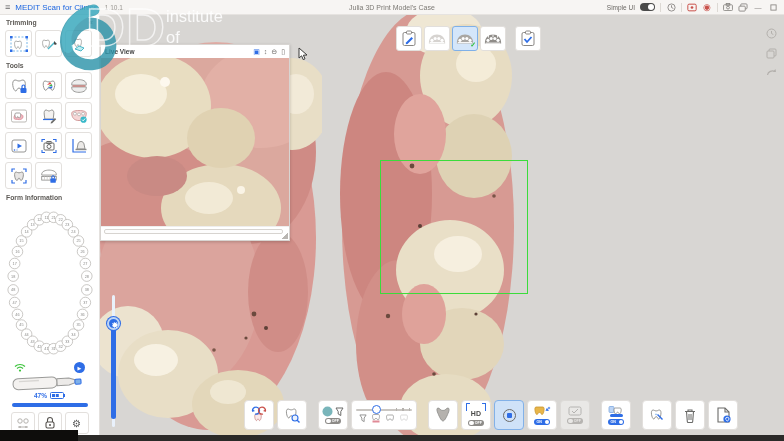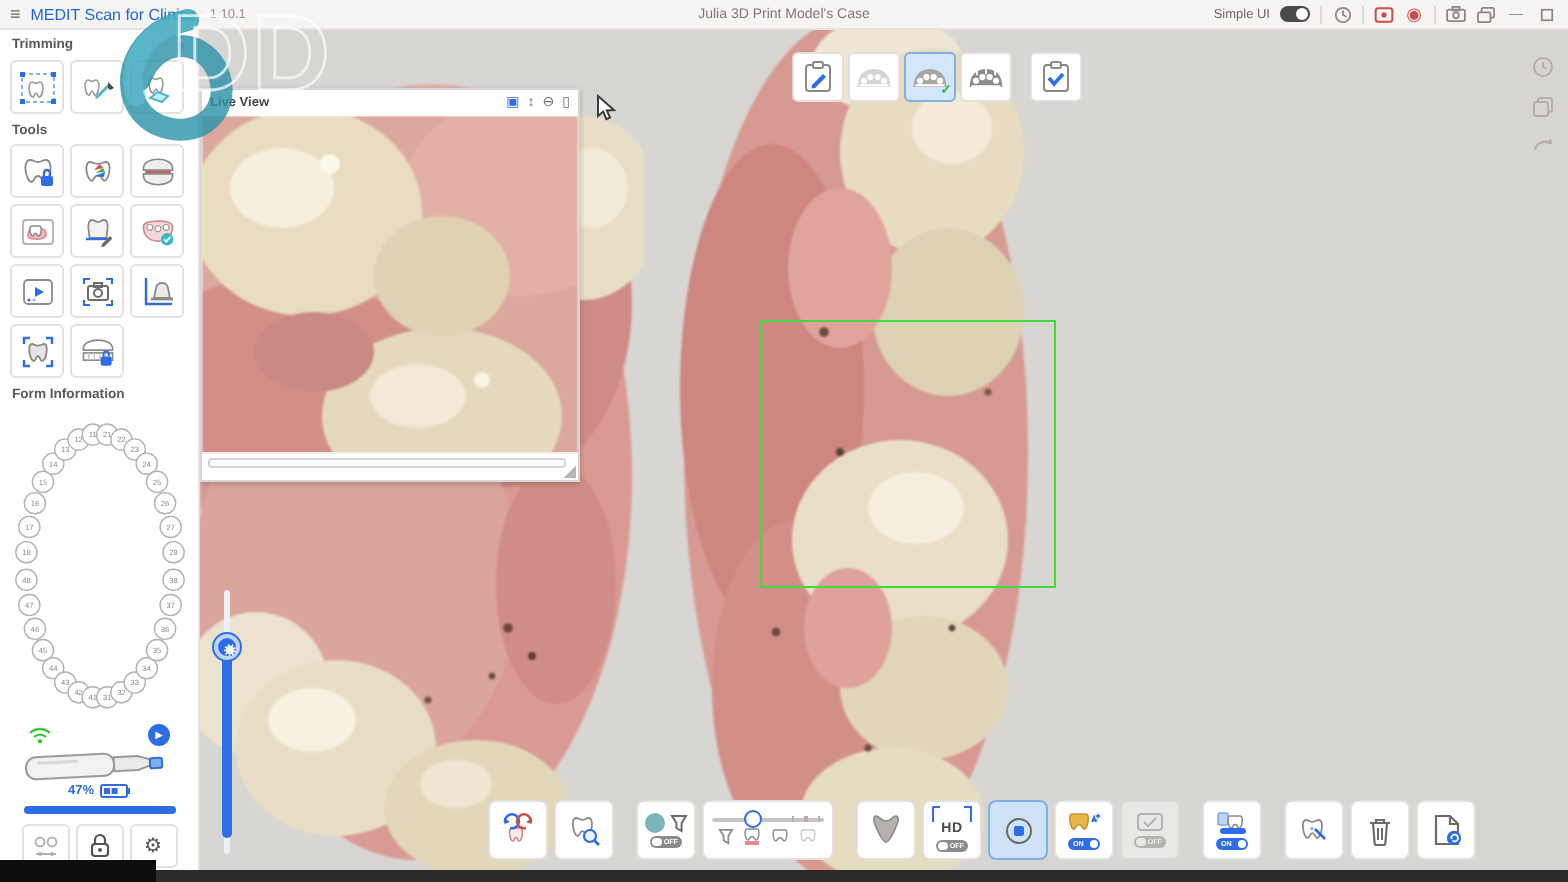--- a/index.html
+++ b/index.html
@@ -762,17 +762,18 @@
   </span>
 </main>
 
 <div class="watermark">
   <svg class="wm-swirl" width="86" height="74" viewBox="0 0 86 74">
     <path d="M46,8 C16,14 8,48 30,60 C52,70 70,52 60,32 C52,17 30,16 22,38" fill="none" stroke="#2b93a8" stroke-width="11" stroke-linecap="round" opacity=".88"></path>
     <path d="M46,8 C26,12 14,30 20,46" fill="none" stroke="#4fbdd0" stroke-width="10" stroke-linecap="round" opacity=".55"></path>
   </svg>
   <span class="wm-letters">DD</span>
   <div class="wm-text">
+    <div>institute of</div>
   </div>
 </div>
 
 <div class="bottom-strip"></div>
 <div class="bottom-strip-left"></div>
 
 </body></html>

